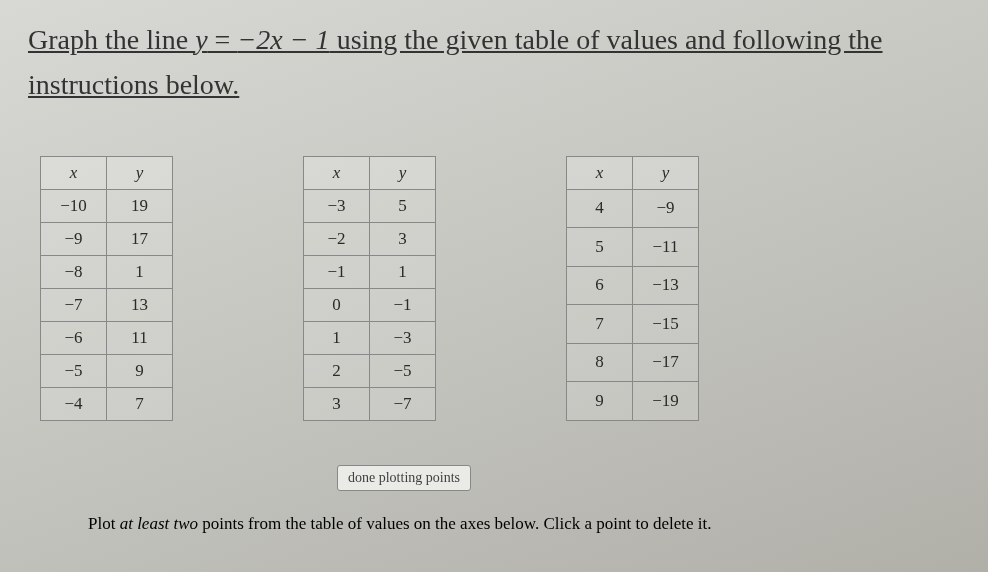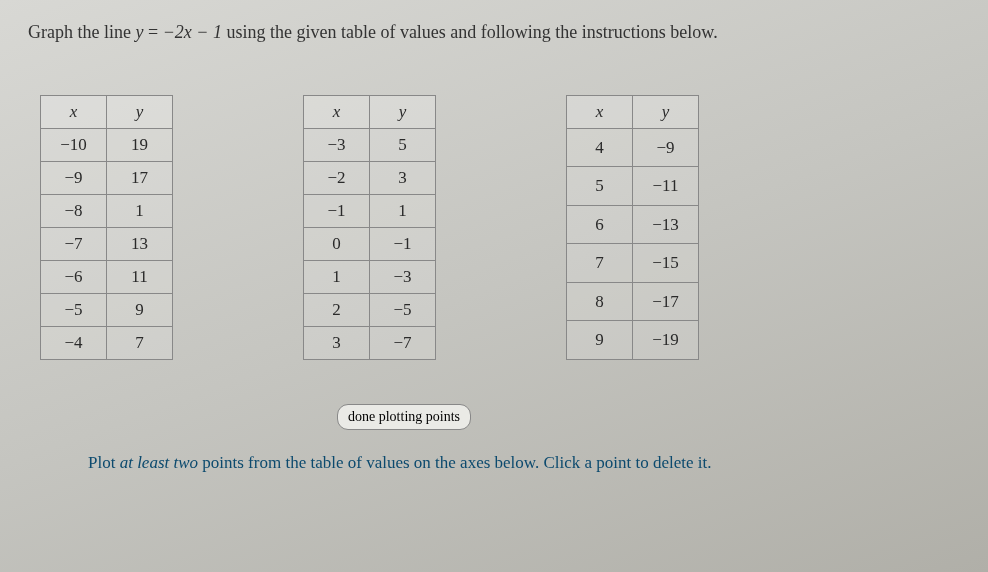--- a/index.html
+++ b/index.html
@@ -11,24 +11,25 @@
       font-family: Georgia, 'Times New Roman', serif;
       background: linear-gradient(160deg, #d8d8d4 0%, #c5c5c0 50%, #b0afa8 100%);
       width: 988px;
       height: 572px;
       padding: 18px 28px;
       color: #2a2a2a;
       position: relative;
       overflow: hidden;
     }
     .instruction {
-      font-size: 18px;
+      font-size: 28px;
       line-height: 1.6;
       margin-bottom: 48px;
       color: #333;
+      text-decoration: underline;
     }
     .math-var {
       font-style: italic;
       font-family: 'Times New Roman', serif;
     }
     .tables-row {
       display: flex;
       gap: 130px;
       margin-left: 12px;
       margin-bottom: 44px;
@@ -56,29 +57,29 @@
       text-align: center;
       margin-left: -180px;
       margin-bottom: 20px;
     }
     button.done-btn {
       font-family: Georgia, serif;
       font-size: 14px;
       padding: 4px 10px;
       background: #eaeae6;
       border: 1px solid #888;
-      border-radius: 11px;
-      color: #000000;
+      border-radius: 3px;
+      color: #404040;
       cursor: pointer;
     }
     .plot-instruction {
       font-size: 17px;
       margin-left: 60px;
       line-height: 1.5;
-      color: #0c4a6e;
+      color: #000000;
       max-width: 720px;
     }
     .italic {
       font-style: italic;
     }
   </style>
 </head>
 <body>
 
 <div class="instruction">

